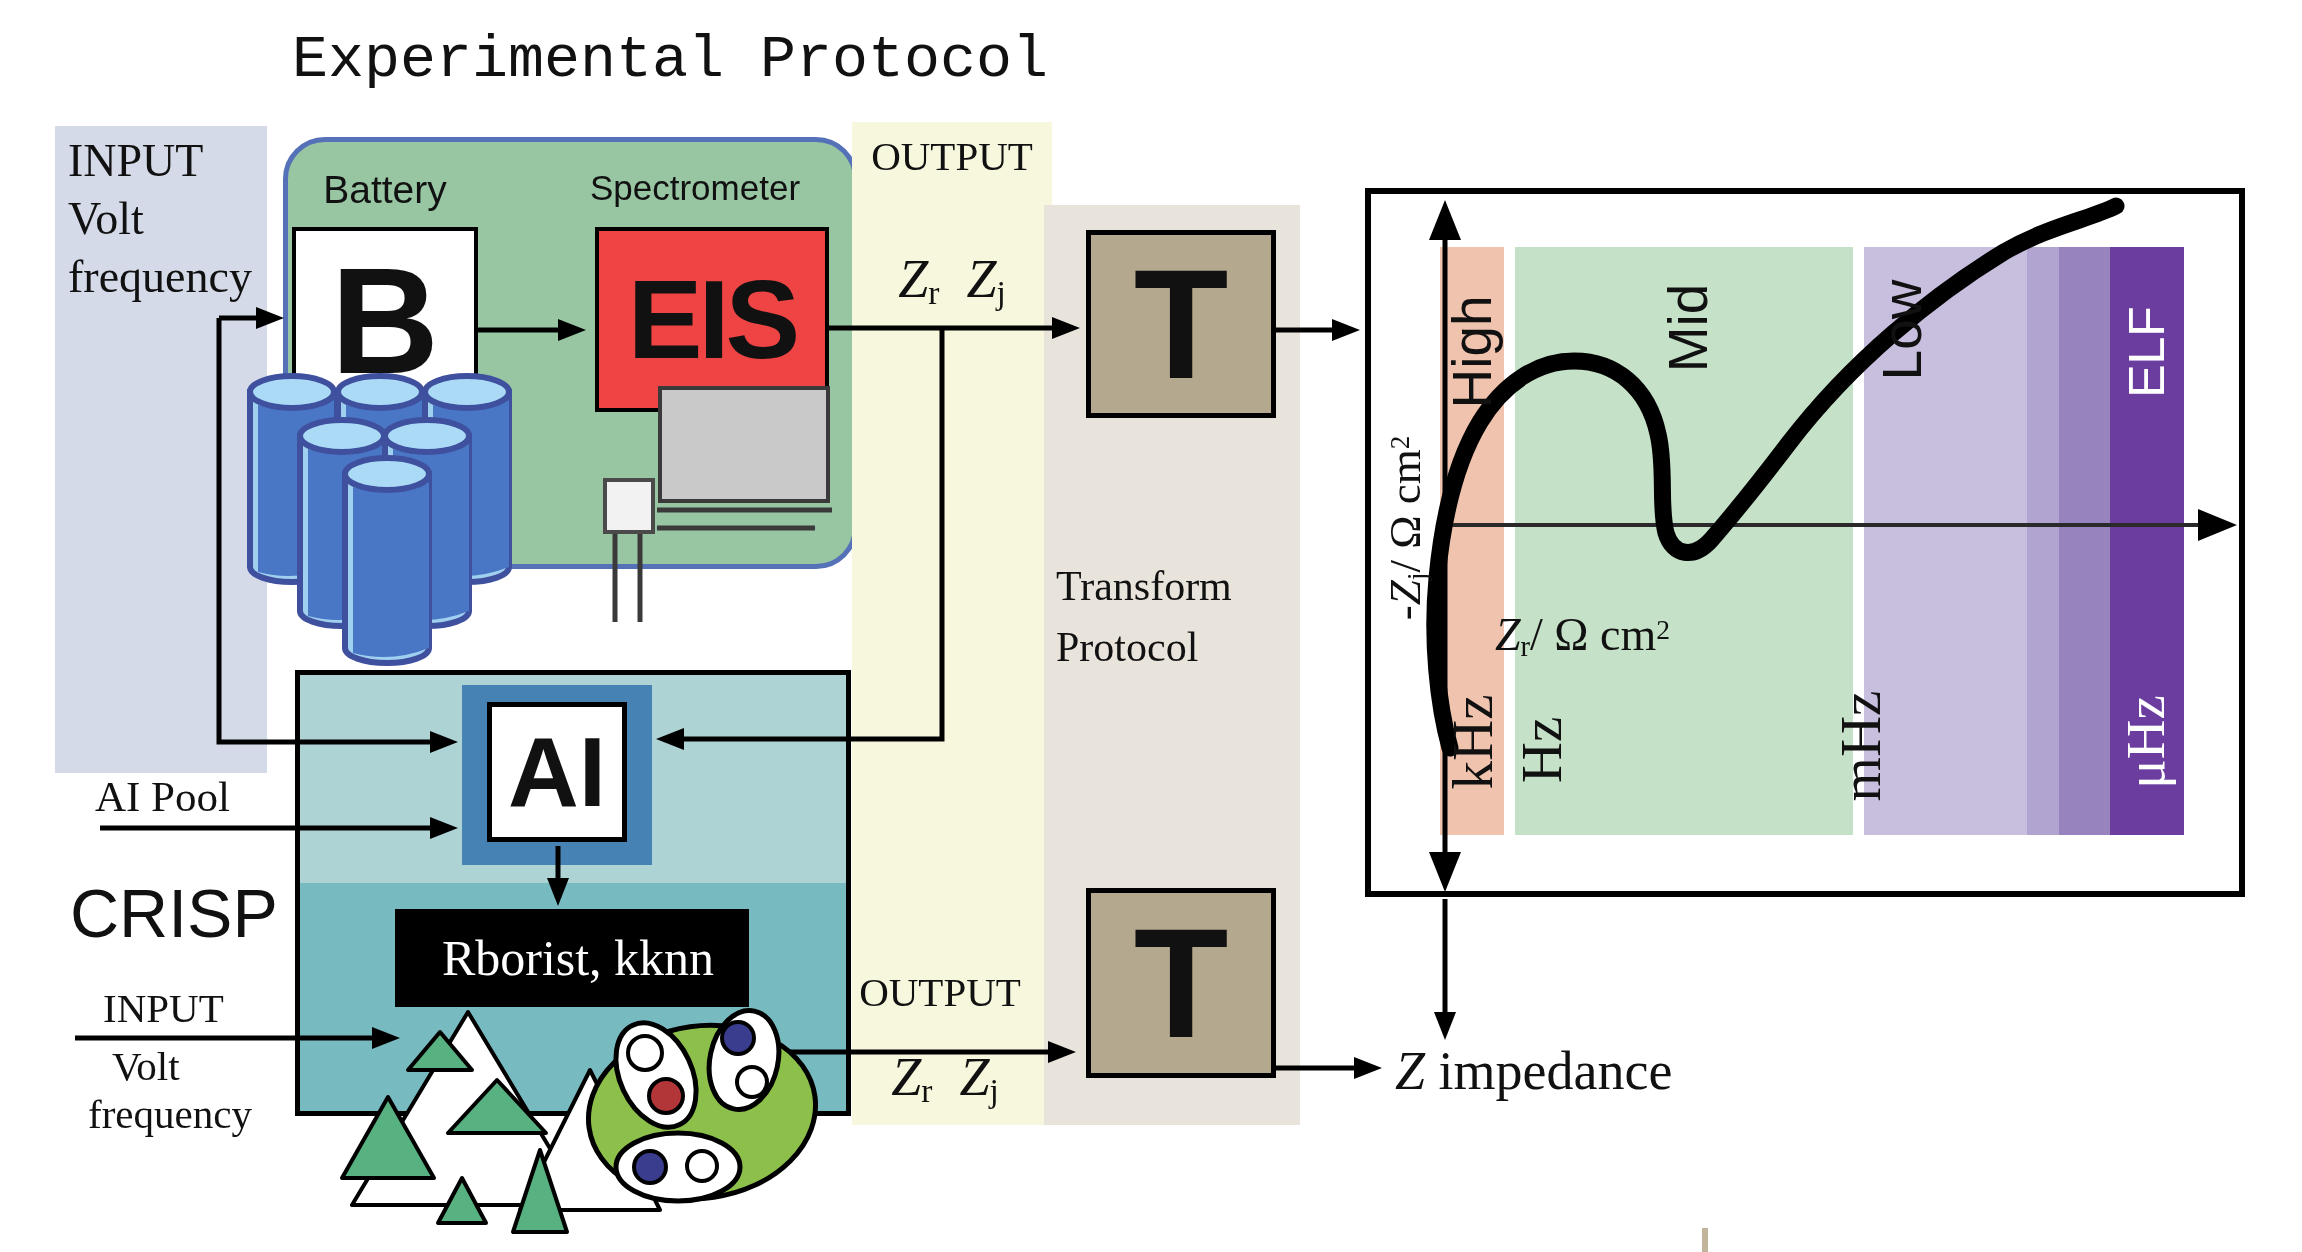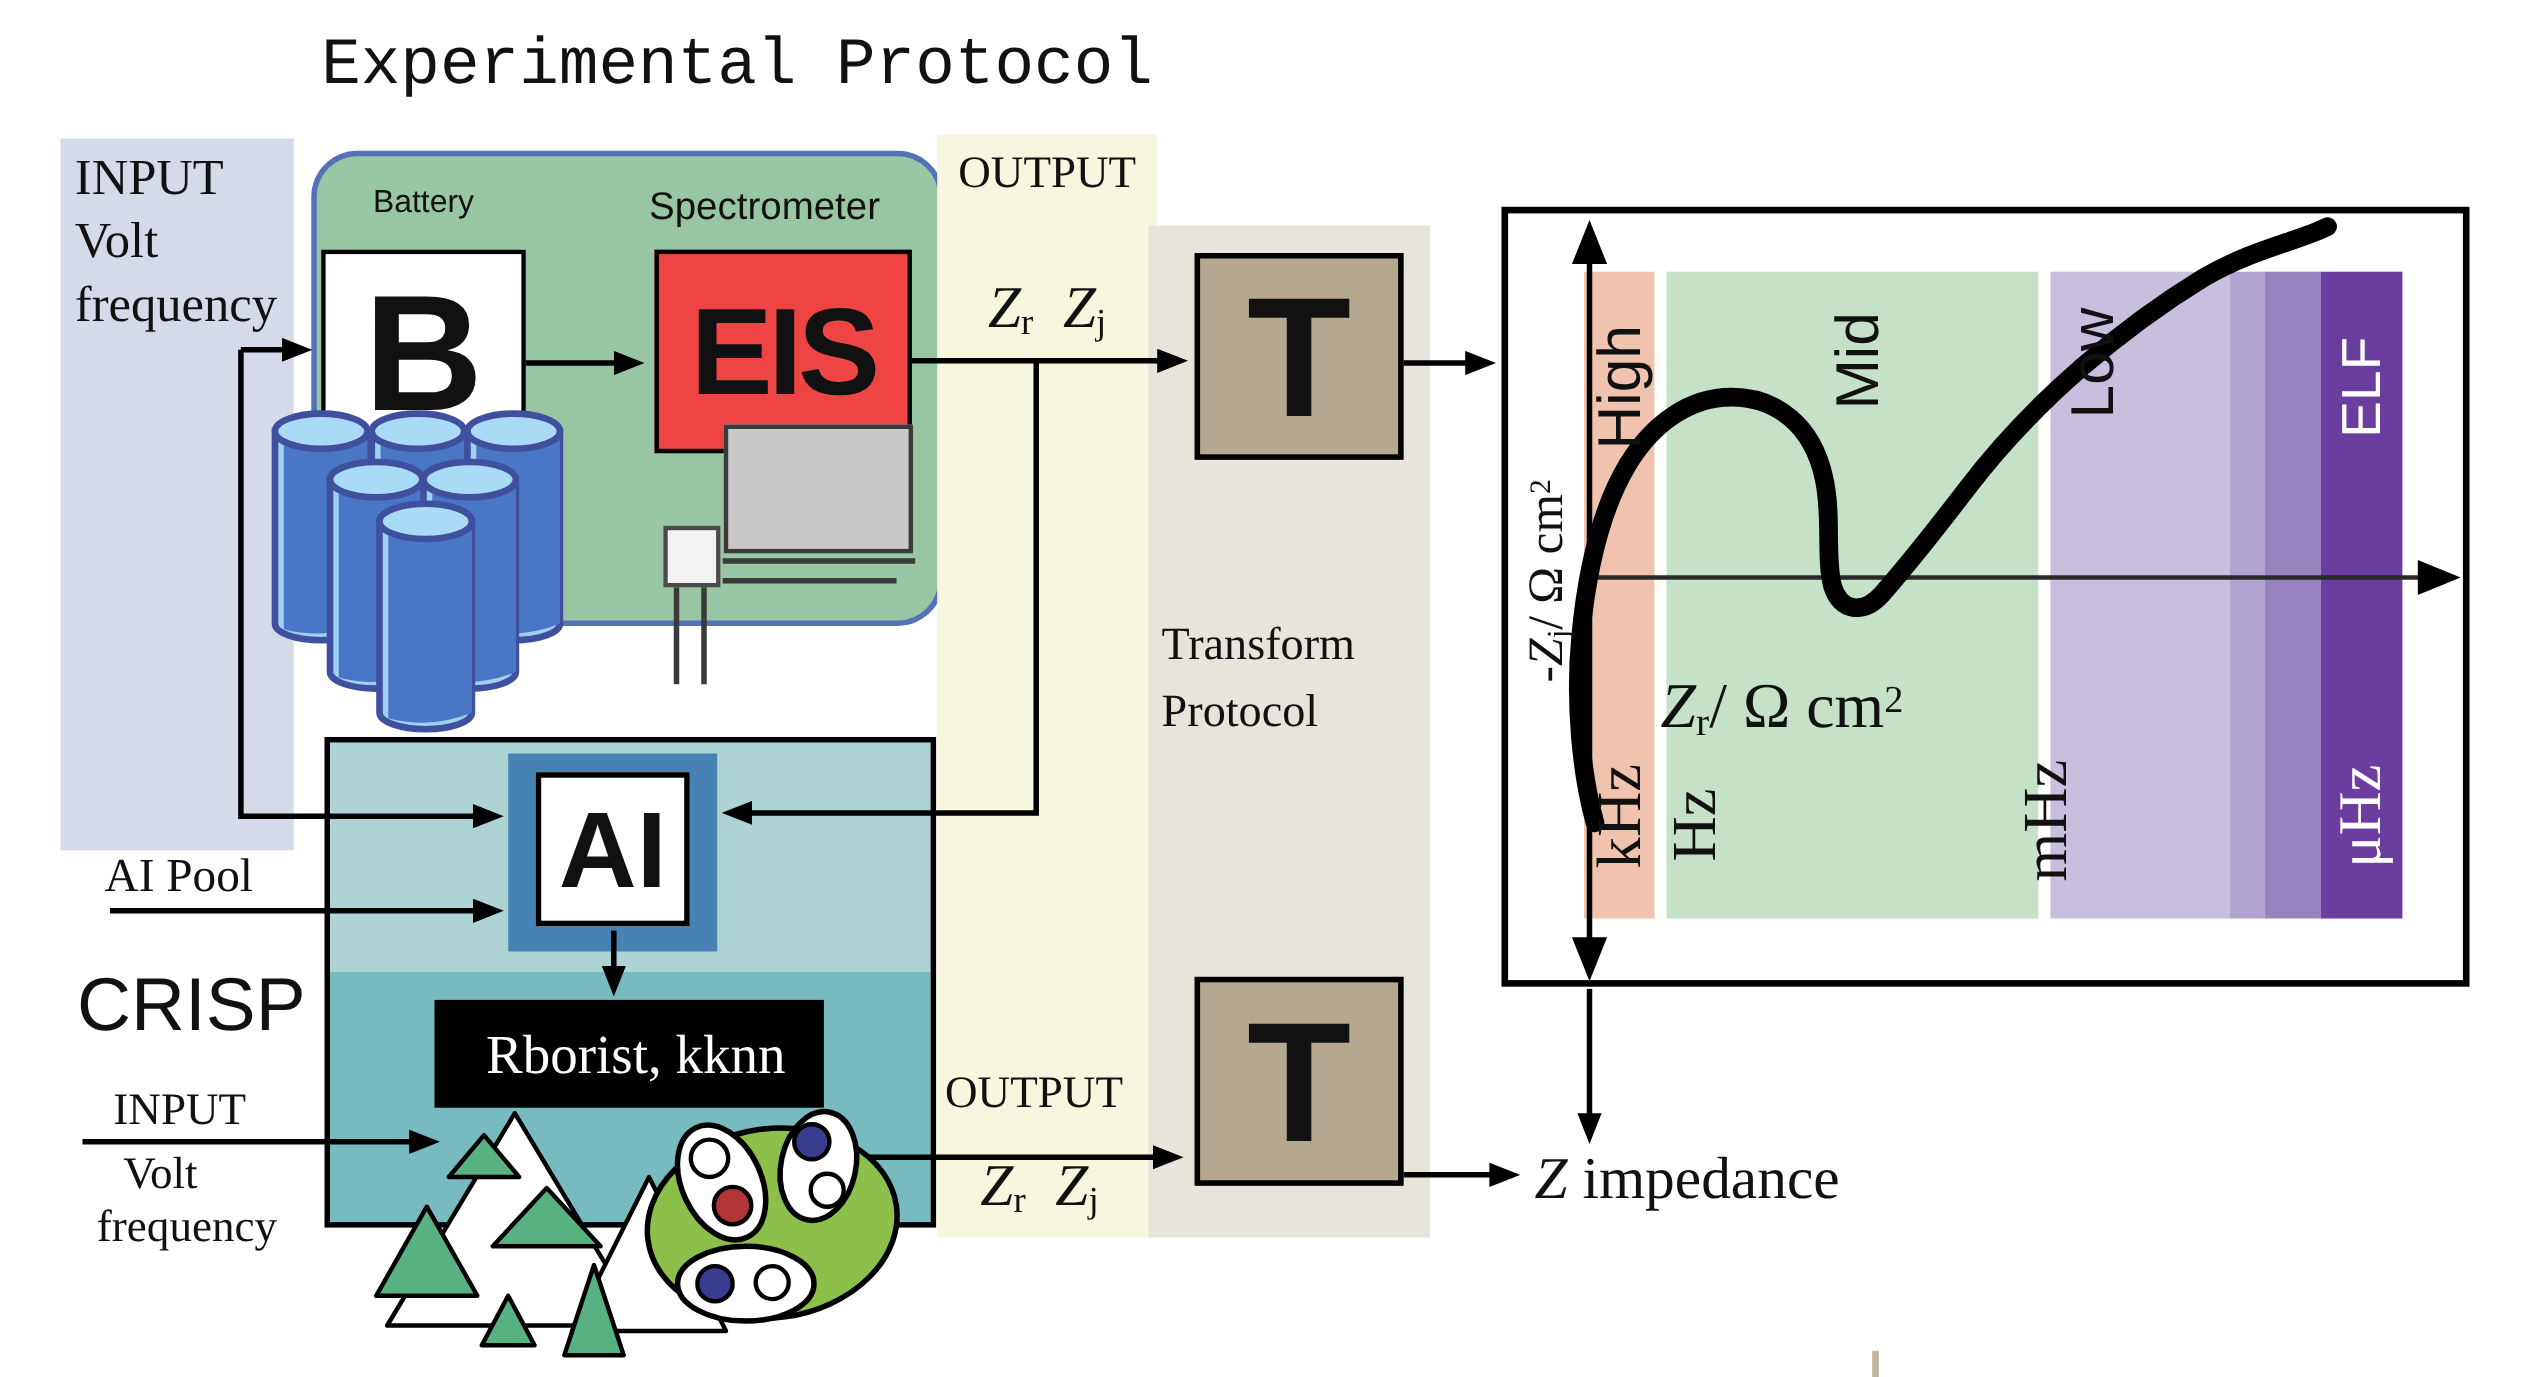--- a/index.html
+++ b/index.html
@@ -175,21 +175,21 @@
       <circle cx="702" cy="1166" r="15" fill="#fff" stroke="#000" stroke-width="4"></circle>
     </g>
   </svg>
 
   <div class="txt sans" style="left:260px;top:26px;width:820px;text-align:center;font-size:60px;font-family:Liberation Mono, monospace;">Experimental Protocol</div>
 
   <div class="txt serif" style="left:68px;top:134px;font-size:46px;">INPUT</div>
   <div class="txt serif" style="left:68px;top:192px;font-size:46px;">Volt</div>
   <div class="txt serif" style="left:68px;top:250px;font-size:46px;">frequency</div>
 
-  <div class="txt sans" style="left:292px;top:168px;width:186px;text-align:center;font-size:29px;">Battery</div>
+  <div class="txt sans" style="left:292px;top:168px;width:186px;text-align:center;font-size:39px;">Battery</div>
   <div class="txt sans" style="left:545px;top:168px;width:300px;text-align:center;font-size:35px;">Spectrometer</div>
 
   <div class="txt serif" style="left:852px;top:132px;width:200px;text-align:center;font-size:41px;">OUTPUT</div>
   <div class="txt serif" style="left:852px;top:248px;width:200px;text-align:center;font-size:54px;">
     <i>Z</i><sub>r</sub>&nbsp;&nbsp;<i>Z</i><sub>j</sub>
   </div>
 
   <div class="txt serif" style="left:1056px;top:556px;font-size:42px;line-height:1.45;">
     <div>Transform</div>
     <div>Protocol</div>
@@ -207,21 +207,21 @@
   </div>
 
   <div class="txt serif" style="left:1395px;top:1040px;font-size:54px;">
     <i>Z</i> <span>impedance</span>
   </div>
 
 
   <div class="rot serif" style="left:1406px;top:528px;font-size:45px;">
     <i>-Z</i><sub>j</sub><span>/ Ω cm</span><sup>2</sup>
   </div>
-  <div class="txt serif" style="left:1495px;top:608px;width:250px;text-align:center;font-size:58px;">
+  <div class="txt serif" style="left:1495px;top:608px;width:250px;font-size:46px;">
     <i>Z</i><sub>r</sub><span>/ Ω cm</span><sup>2</sup>
   </div>
 
   <div class="rot sans" style="left:1472px;top:352px;font-size:55px;">High</div>
   <div class="rot sans" style="left:1688px;top:328px;font-size:55px;">Mid</div>
   <div class="rot sans" style="left:1902px;top:330px;font-size:55px;">Low</div>
   <div class="rot sans" style="left:2147px;top:352px;font-size:50px;color:#fff;">ELF</div>
 
   <div class="rot serif" style="left:1472px;top:742px;font-size:57px;">kHz</div>
   <div class="rot serif" style="left:1541px;top:750px;font-size:57px;">Hz</div>

